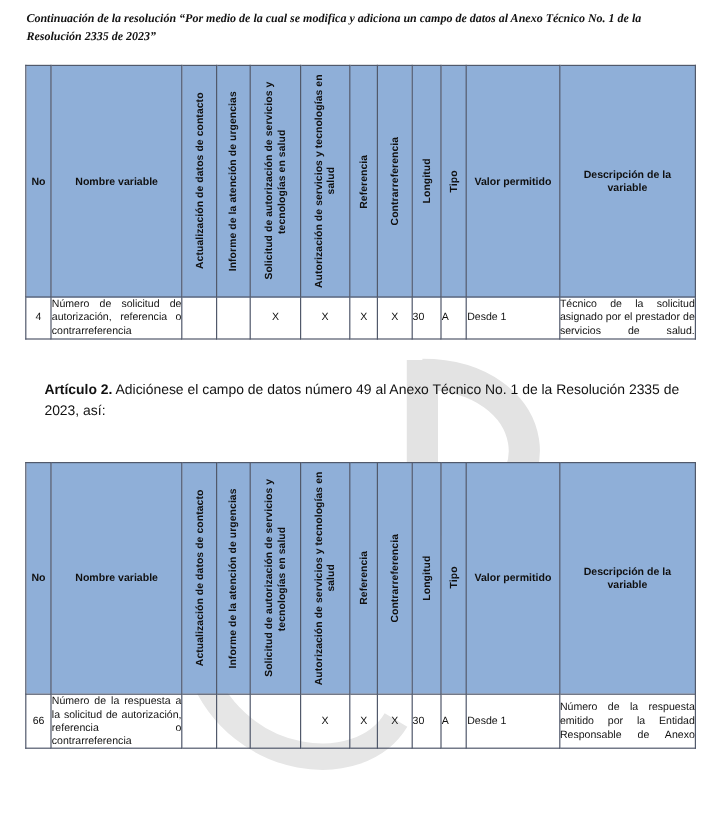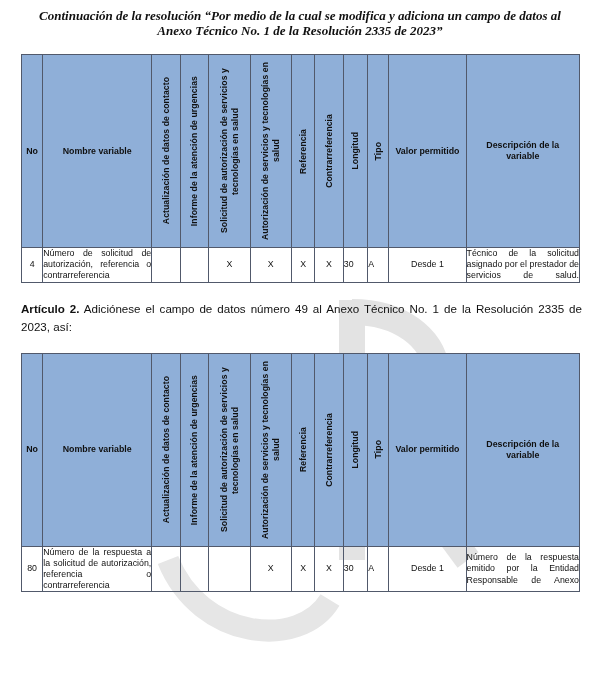--- a/index.html
+++ b/index.html
@@ -31,32 +31,32 @@
     width: 600px;
     height: 699px;
     box-sizing: border-box;
     padding: 0;
   }
 
   
   .doc-header {
     margin: 0;
     padding: 9px 22px 0 22px;
-    text-align: center;
+    text-align: left;
     font-family: "Liberation Serif", serif;
     font-style: italic;
     font-weight: bold;
-    font-size: 13px;
+    font-size: 10px;
     line-height: 14.5px;
     color: #111;
   }
 
   
   .para {
-    margin: 0;
+    margin: 16px;
     padding: 0 18px 0 21px;
     text-align: justify;
     font-size: 11.6px;
     line-height: 18px;
     color: #111;
   }
   .para b { font-weight: bold; }
 
   
   .tbl-wrap { padding: 0 20px 4px 21px; }
@@ -117,21 +117,21 @@
   td.c-name {
     text-align: justify;
     text-align-last: justify;
     padding: 3px 5px 3px 5px;
     vertical-align: top;
     hyphens: none;
     margin-left: 19px;
   }
   td.c-mark { text-align: center; font-size: 9.4px; }
   td.c-len, td.c-tipo { text-align: left; }
-  td.c-valor { text-align: center; padding: 0 4px; }
+  td.c-valor { padding: 0 4px; }
   td.c-desc {
     text-align: justify;
     text-align-last: justify;
     padding: 3px 5px 3px 6px;
     vertical-align: top;
   }
 
   .spacer-a { height: 16px; }
   .spacer-b { height: 13px; }
   .spacer-c { height: 17px; }
@@ -288,21 +288,21 @@
           <td>
             <span class="htxt">Valor permitido</span>
           </td>
           <td>
             <span class="htxt">Descripción de la variable</span>
           </td>
         </tr>
       </thead>
       <tbody class="body-rows">
         <tr>
-          <td class="c-no">80</td>
+          <td class="c-no">66</td>
           <td class="c-name">Número de la respuesta a la solicitud de autorización, referencia o contrarreferencia</td>
           <td class="c-mark"></td>
           <td class="c-mark"></td>
           <td class="c-mark"></td>
           <td class="c-mark">X</td>
           <td class="c-mark">X</td>
           <td class="c-mark">X</td>
           <td class="c-len">30</td>
           <td class="c-tipo">A</td>
           <td class="c-valor">Desde 1</td>

